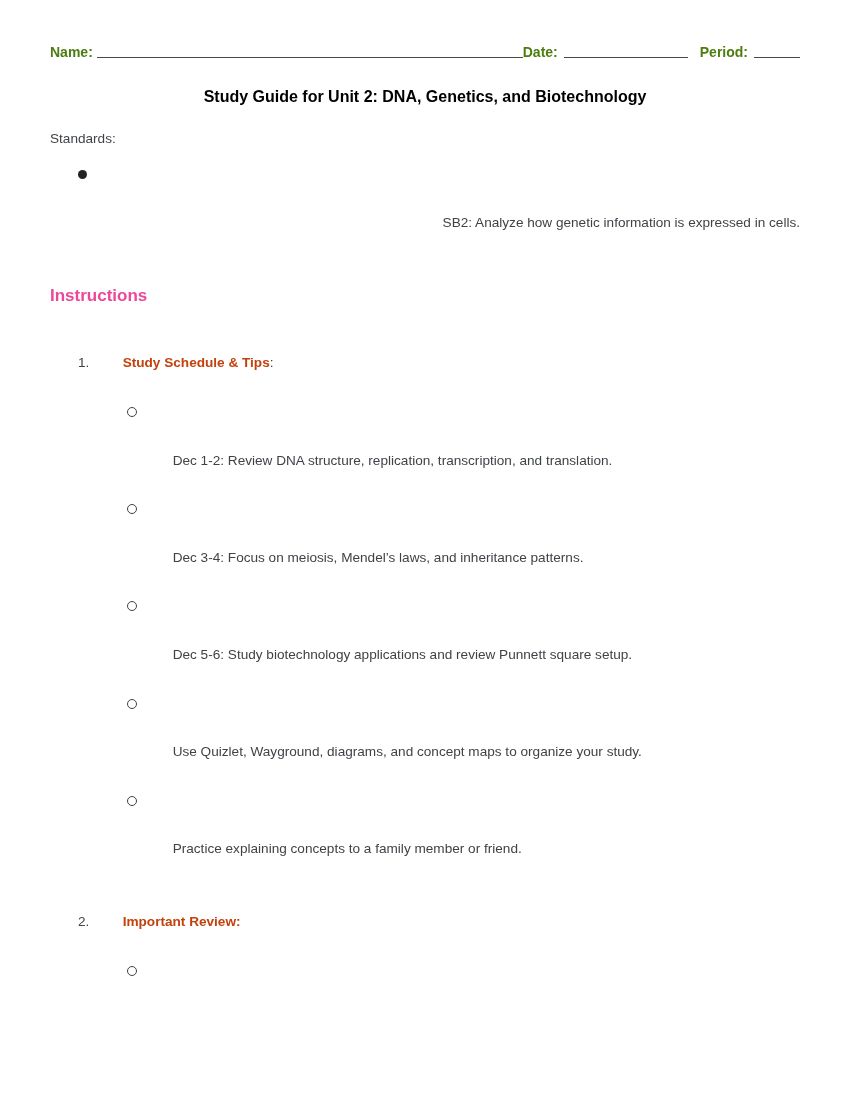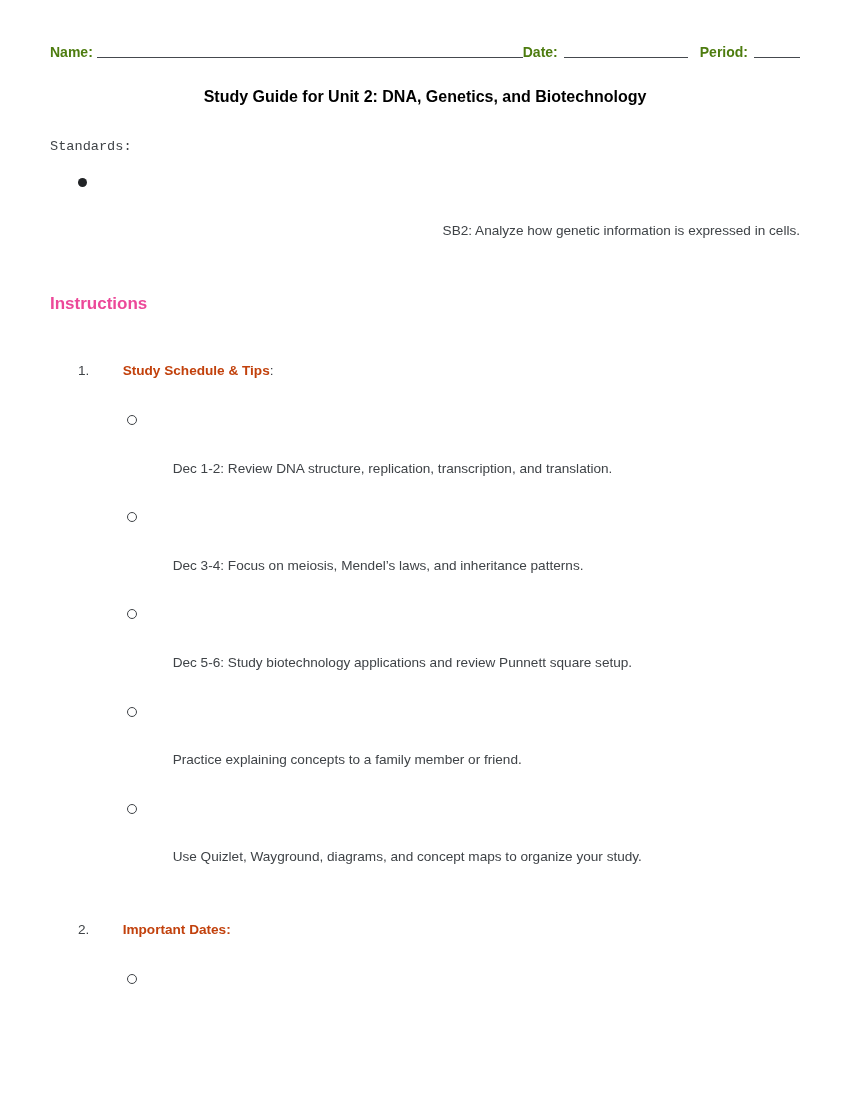--- a/index.html
+++ b/index.html
@@ -24,21 +24,21 @@
   .blank { border-bottom: 1.4px solid #45494e; height: 14px; }
   .blank.name   { flex: 1; margin-left: 4px; }
   .blank.date   { width: 124px; margin-left: 6px; margin-right: 12px; }
   .blank.period { width: 46px;  margin-left: 6px; }
 
   
   .doc-title {
     margin-top: 26px; text-align: center;
     font-weight: bold; font-size: 16px; color: #000000; line-height: 19px;
   }
-  .standards-label { margin-top: 32px; line-height: 18px; font-family: Liberation Mono, monospace; }
+  .standards-label { margin-top: 24px; line-height: 18px; }
   .sec-heading {
     margin-top: 26px; font-weight: bold; font-size: 17px;
     color: #ec4899; line-height: 22px;
   }
 
   
   .row { position: relative; line-height: 24.3px; white-space: pre; }
   .txt { white-space: pre; }
   .marker { position: absolute; display: block; }
   .disc   { width: 9px; height: 9px; border-radius: 50%; background: #212326; top: 8px; }
@@ -97,29 +97,29 @@
     <div class="row i2">
       <span class="marker circle"></span>
       <span class="txt">Dec 3-4: Focus on meiosis, Mendel’s laws, and inheritance patterns.</span>
     </div>
     <div class="row i2">
       <span class="marker circle"></span>
       <span class="txt">Dec 5-6: Study biotechnology applications and review Punnett square setup.</span>
     </div>
     <div class="row i2">
       <span class="marker circle"></span>
-      <span class="txt">Practice explaining concepts to a family member or friend.</span>
+      <span class="txt">Use Quizlet, Wayground, diagrams, and concept maps to organize your study.</span>
     </div>
     <div class="row i2">
       <span class="marker circle"></span>
-      <span class="txt">Use Quizlet, Wayground, diagrams, and concept maps to organize your study.</span>
+      <span class="txt">Practice explaining concepts to a family member or friend.</span>
     </div>
 
     <div class="row numrow">
-      <span class="num">2.</span><span class="ntitle">Important Dates:</span><span class="nsuffix"></span>
+      <span class="num">2.</span><span class="ntitle">Important Review:</span><span class="nsuffix"></span>
     </div>
     <div class="row i2">
       <span class="marker circle"></span>
       
     </div>
 
   </div>
 
 </div>
 

